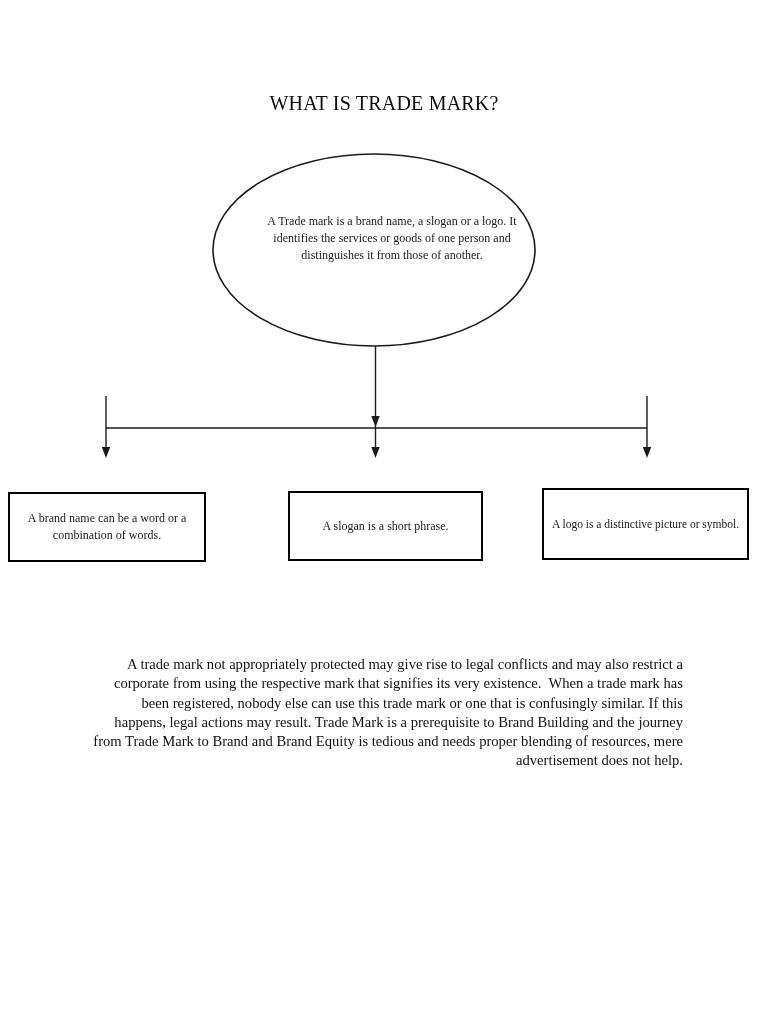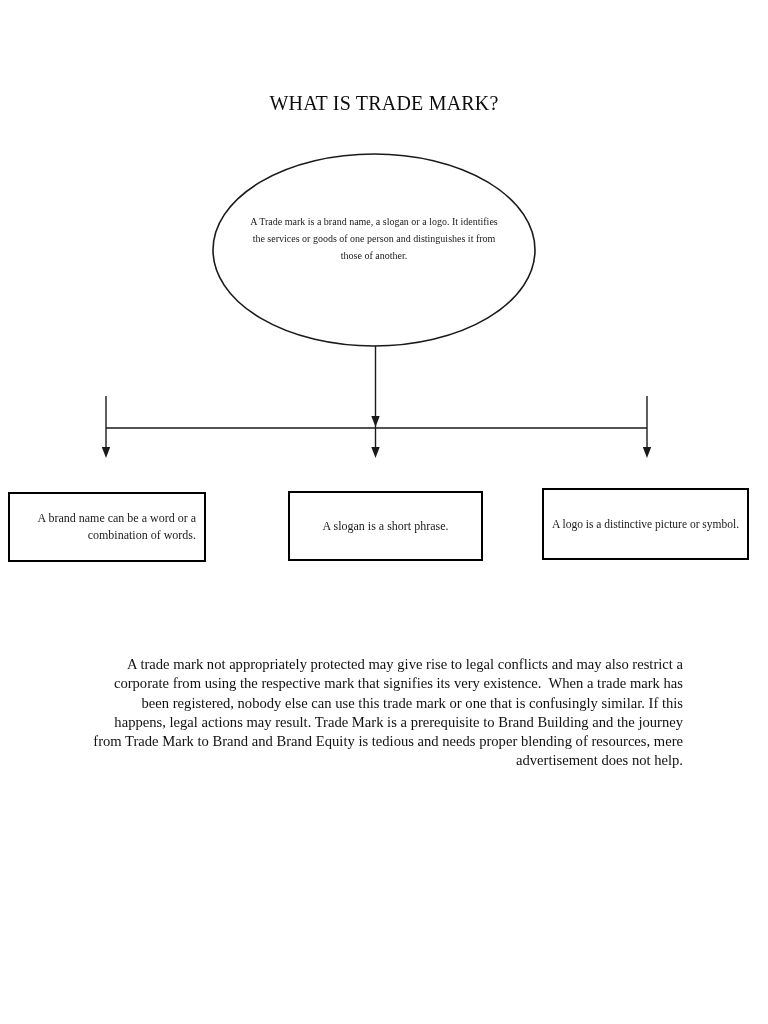--- a/index.html
+++ b/index.html
@@ -41,45 +41,45 @@
   }
   .diagram-lines line {
     stroke: #1a1a1a;
     stroke-width: 1.4;
   }
   .diagram-lines polygon {
     fill: #1a1a1a;
   }
   .ellipse-text {
     position: absolute;
-    left: 247px;
+    left: 265px;
     top: 213px;
     width: 254px;
     text-align: center;
-    font-size: 10px;
+    font-size: 12px;
     line-height: 17px;
     color: #1a1a1a;
   }
   .node-box {
     position: absolute;
     box-sizing: border-box;
     border: 2px solid #000000;
     display: flex;
     align-items: center;
     justify-content: center;
     text-align: center;
     font-size: 12px;
     line-height: 17px;
     color: #1a1a1a;
     background: #ffffff;
   }
   .node-box-1 { left: 8px;   top: 492px; width: 198px; height: 70px; }
   .node-box-2 { left: 278px; top: 491px; width: 195px; height: 70px; margin-left: 10px; }
   .node-box-3 { left: 542px; top: 488px; width: 207px; height: 72px; font-size: 11.5px; }
-  .node-box-1 .node-label { width: 178px; text-align: right; }
+  .node-box-1 .node-label { width: 178px; }
   .node-box-2 .node-label { width: 180px; }
   .node-box-3 .node-label { width: 205px; }
   .body-paragraph {
     position: absolute;
     left: 89px;
     top: 655px;
     width: 594px;
     font-size: 14.6px;
     line-height: 19.3px;
     text-align: right;

